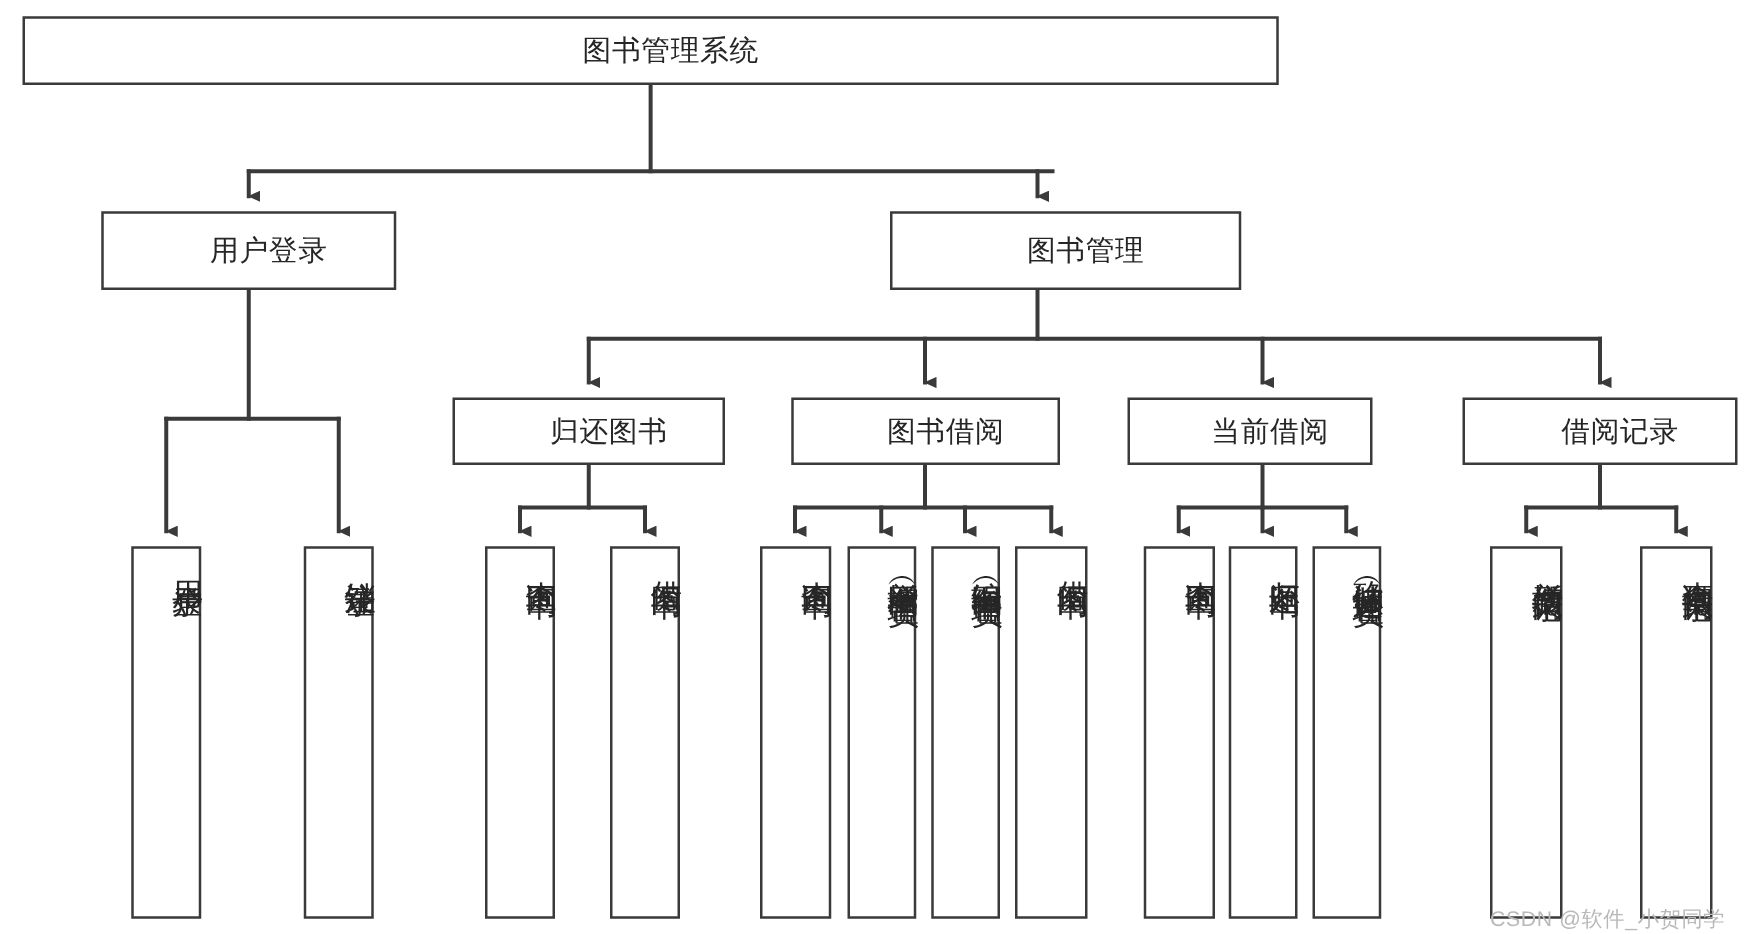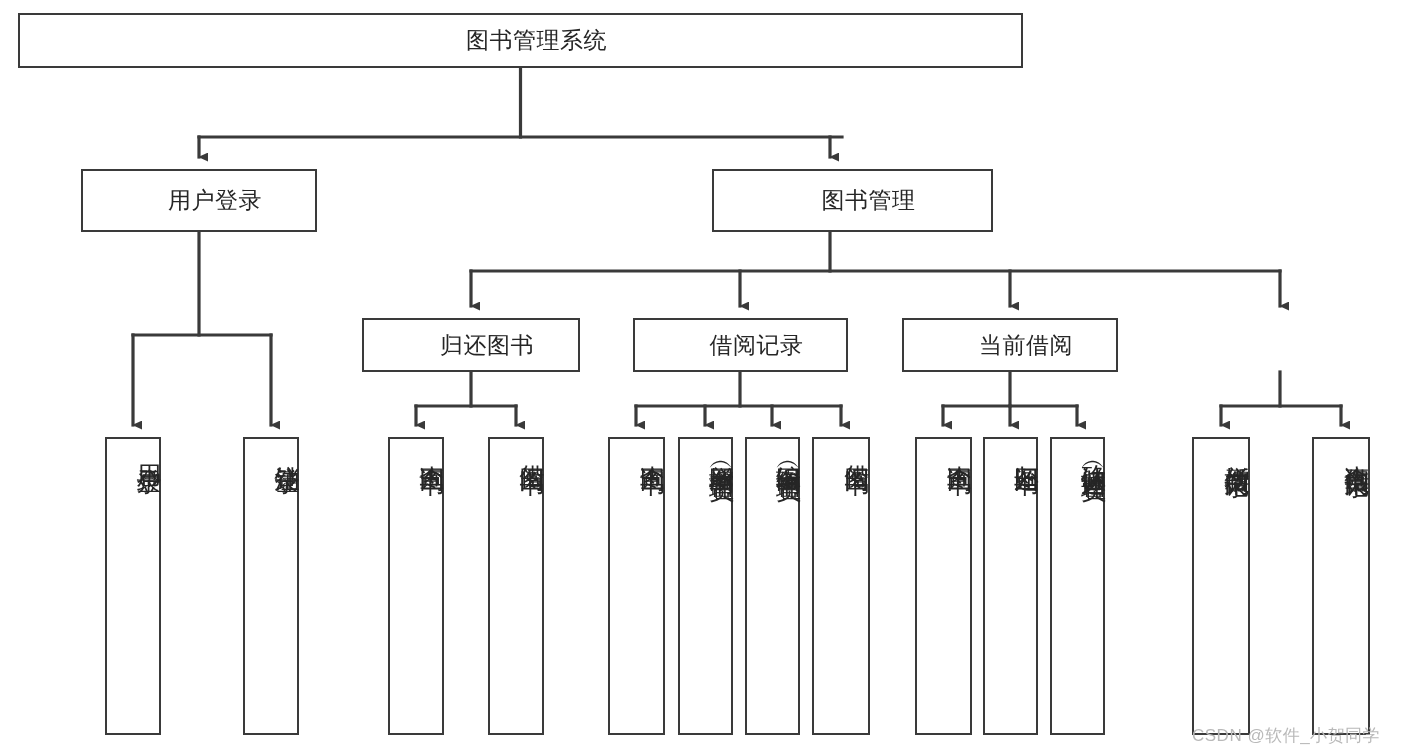--- a/index.html
+++ b/index.html
@@ -150,24 +150,27 @@
     <span class="node-label">用户登录</span>
   </div>
   <div class="node-box node-horizontal" style="left:712px; top:169px; width:281px; height:63px;">
     <span class="node-label">图书管理</span>
   </div>
 
   <div class="node-box node-horizontal" style="left:362px; top:318px; width:218px; height:54px;">
     <span class="node-label">归还图书</span>
   </div>
   <div class="node-box node-horizontal" style="left:633px; top:318px; width:215px; height:54px;">
+    <span class="node-label">图书借阅</span>
+  </div>
+  <div class="node-box node-horizontal" style="left:902px; top:318px; width:196px; height:54px;justify-content:center;">
+    <span class="node-label">当前借阅</span>
+  </div>
+  <div class="node-box node-horizontal" style="left:1170px; top:318px; width:220px; height:54px;">
     <span class="node-label">借阅记录</span>
-  </div>
-  <div class="node-box node-horizontal" style="left:902px; top:318px; width:216px; height:54px;justify-content:center;">
-    <span class="node-label">当前借阅</span>
   </div>
 
   <div class="node-box node-vertical" style="left:105px; top:437px; width:56px; height:298px;">
     <span class="node-label">用户登录</span>
   </div>
   <div class="node-box node-vertical" style="left:243px; top:437px; width:56px; height:298px;">
     <span class="node-label">注销登录</span>
   </div>
   <div class="node-box node-vertical" style="left:388px; top:437px; width:56px; height:298px;">
     <span class="node-label">查询图书</span>

